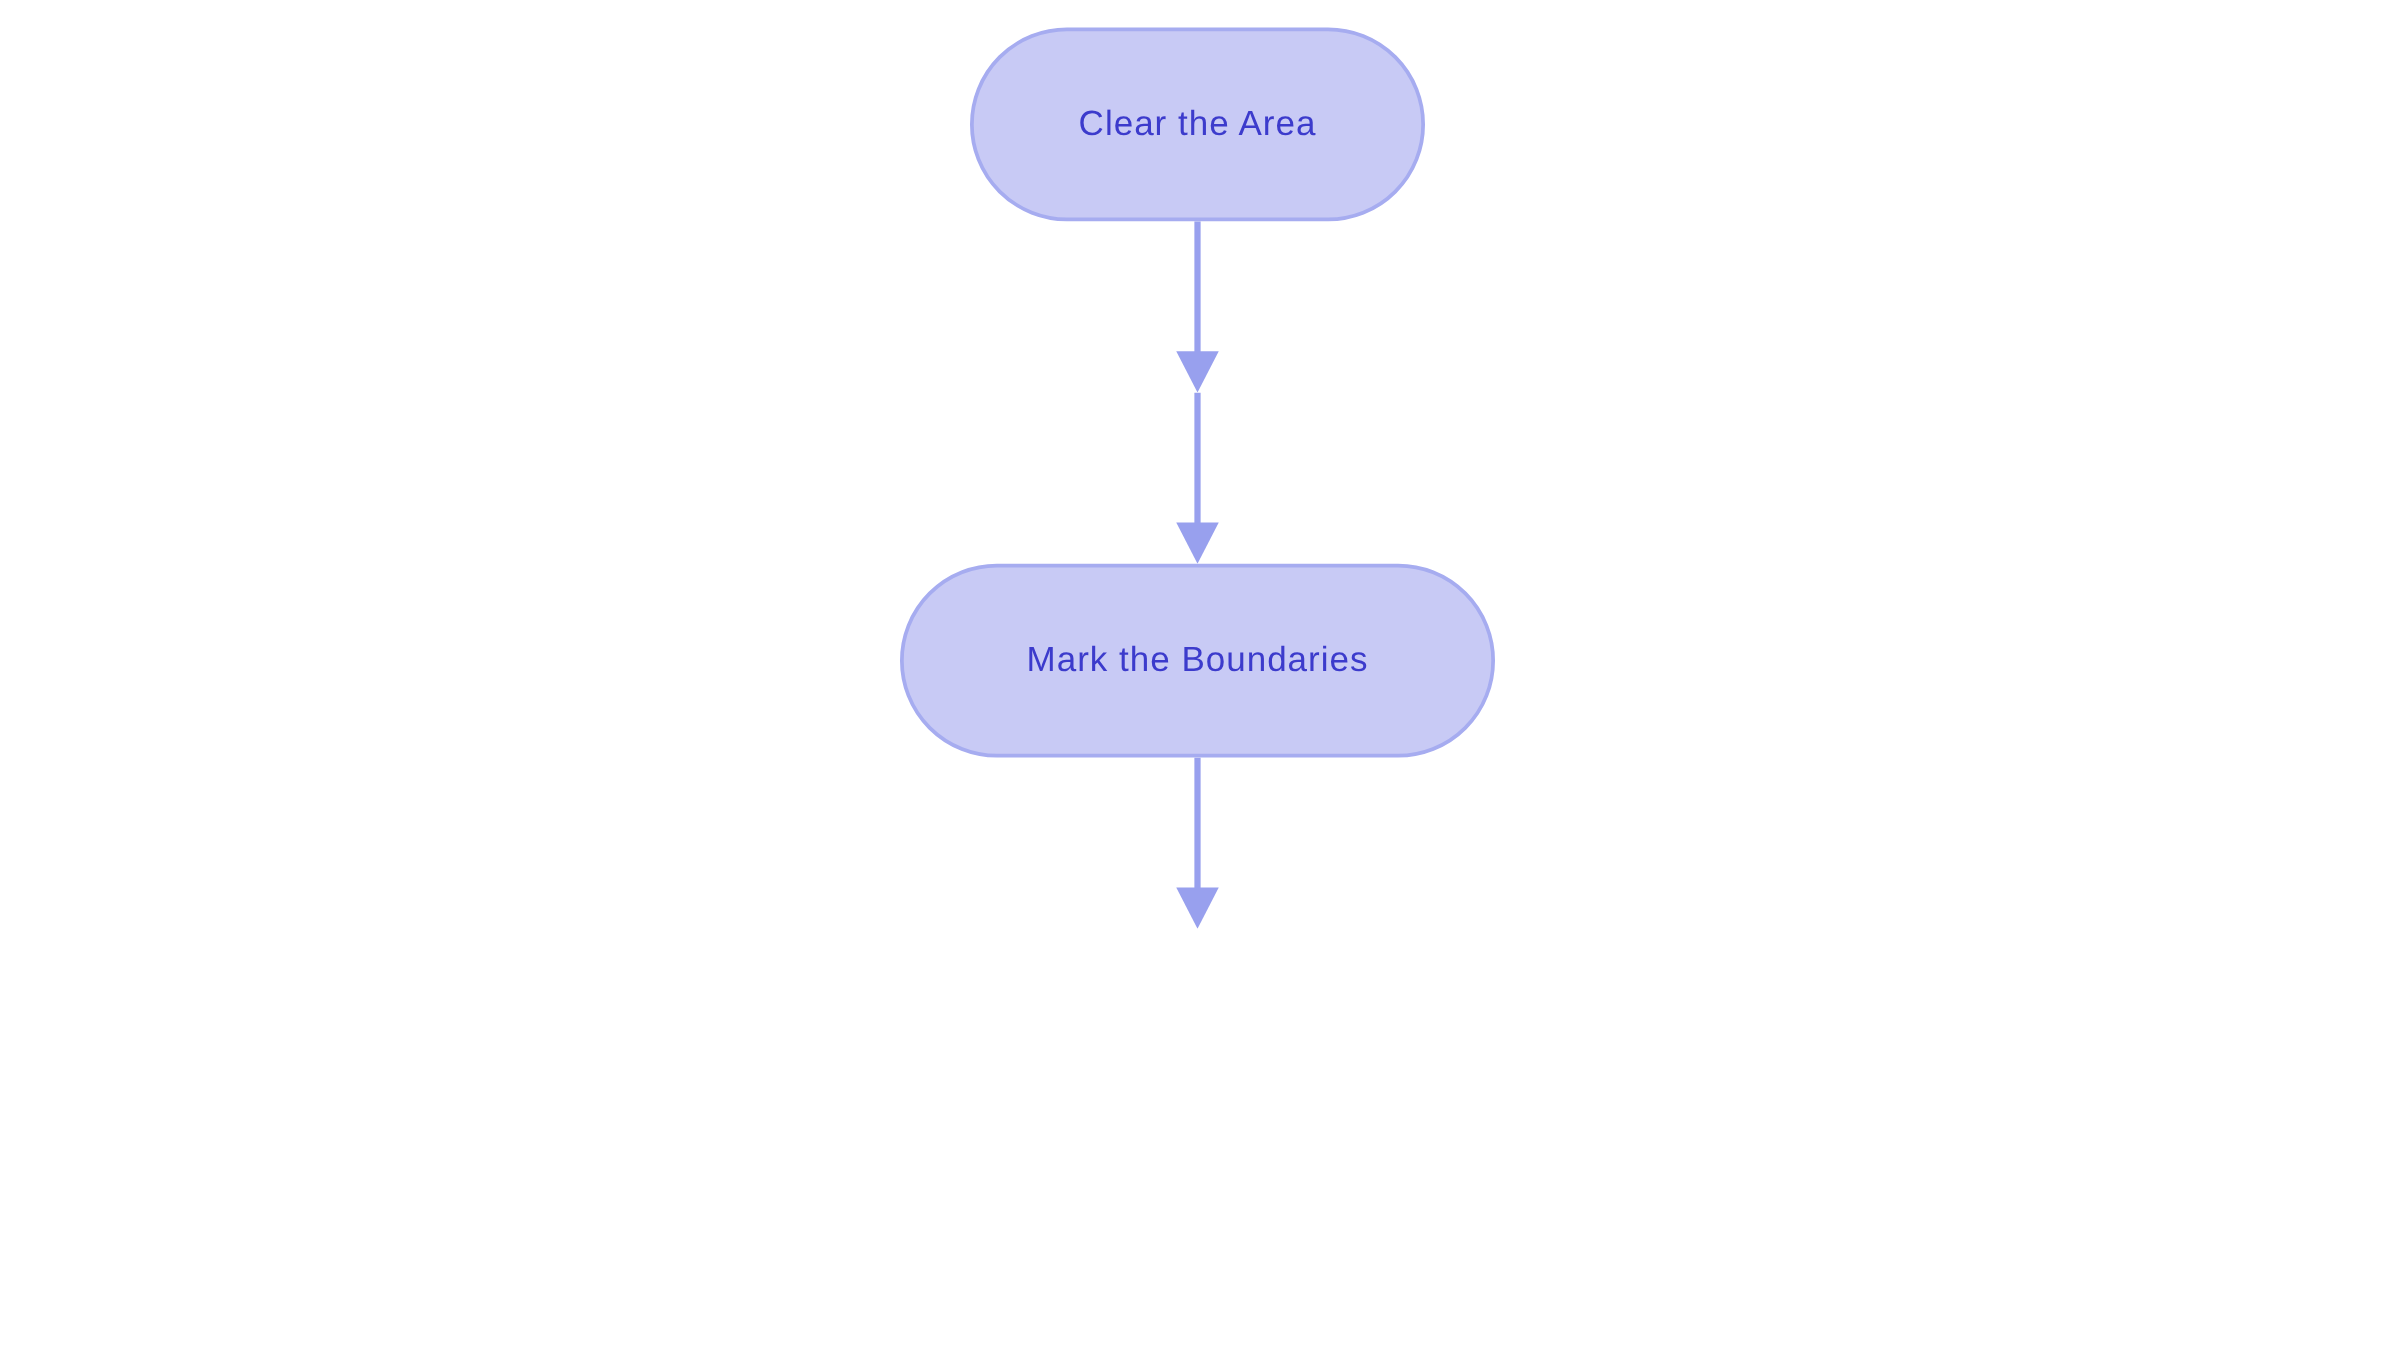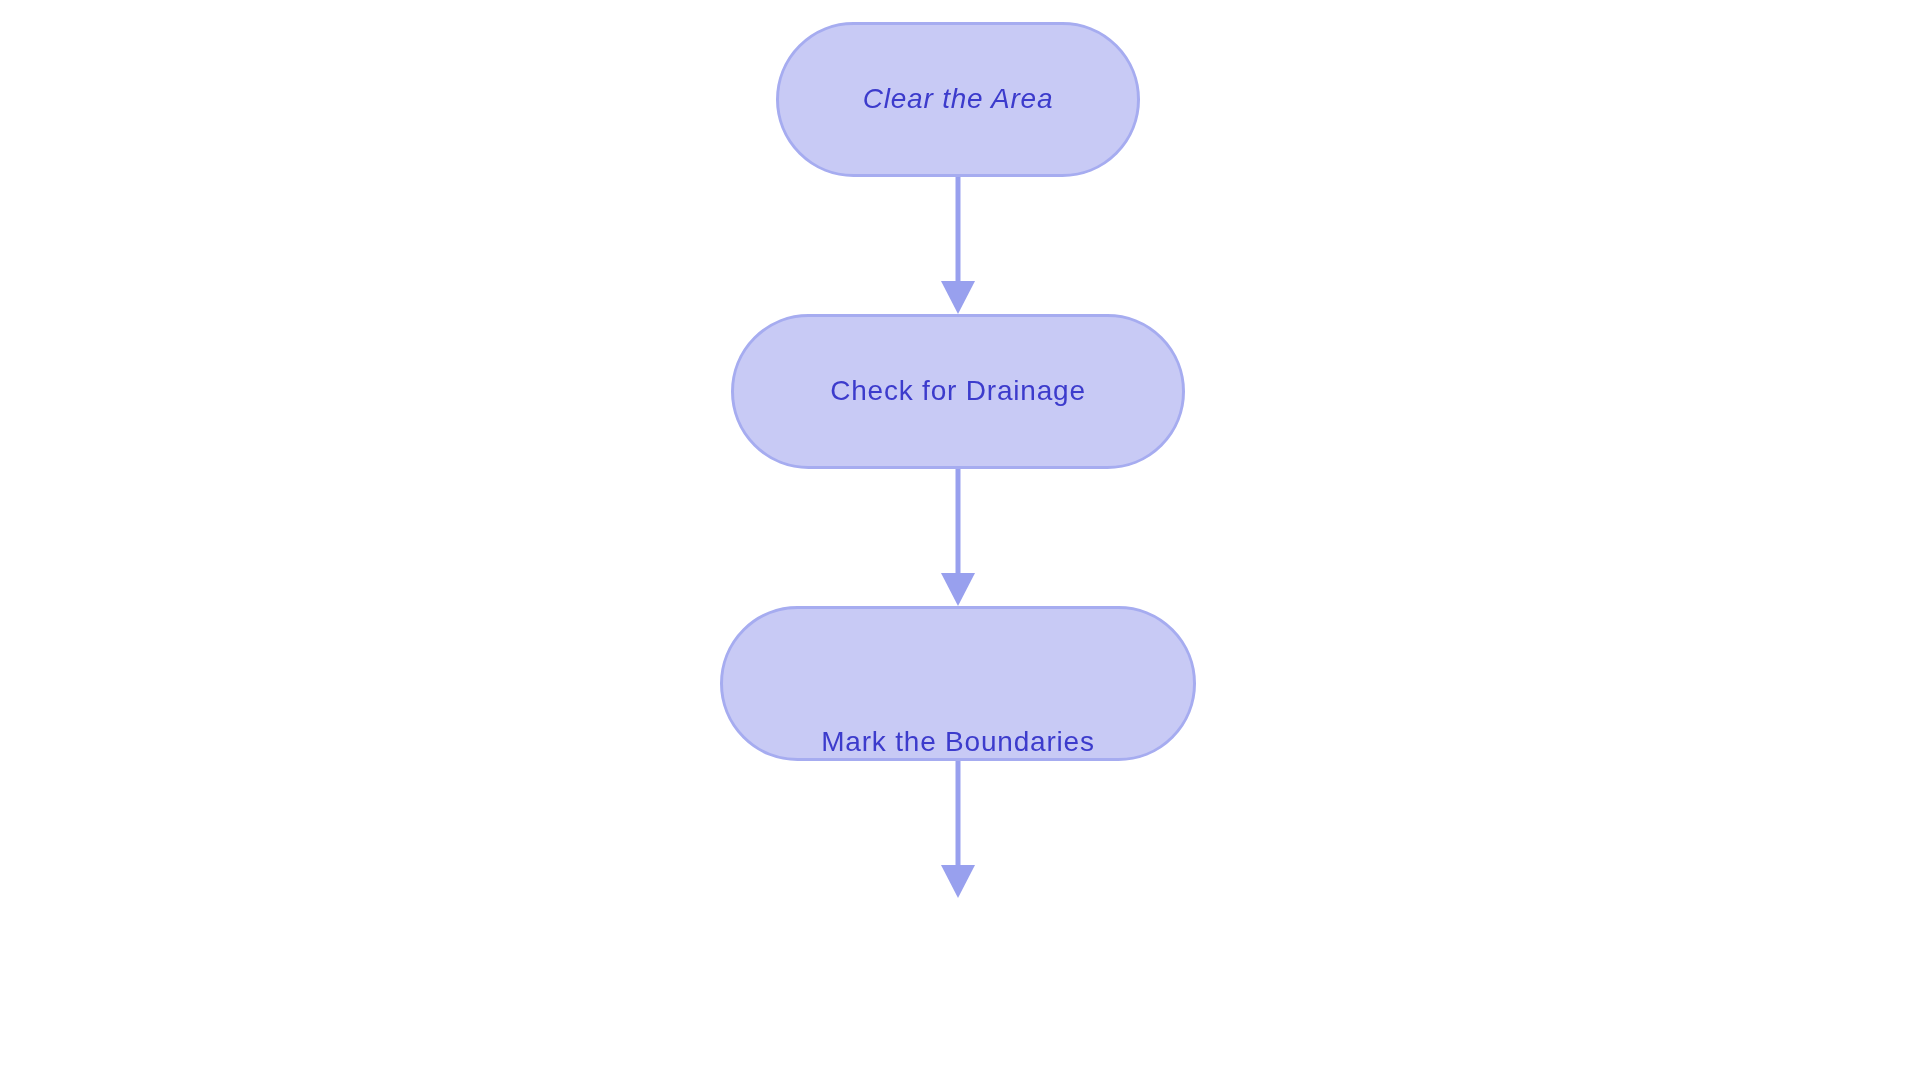--- a/index.html
+++ b/index.html
@@ -37,23 +37,23 @@
   .node {
     height: 155px;
     border-radius: 999px;
     background: var(--node-fill);
     border: 3px solid var(--node-border);
     display: flex;
     align-items: center;
     justify-content: center;
     flex: 0 0 auto;
   }
-  .n0 { width: 364px; font-style: italic; }
+  .n0 { width: 364px; }
   .n1 { width: 454px; }
-  .n2 { width: 476px; align-items: flex-end; }
+  .n2 { width: 476px; }
   .n3 { width: 454px; }
   .node-label {
     color: var(--node-text);
     font-size: 28px;
     letter-spacing: 0.8px;
     white-space: nowrap;
     line-height: 1;
     padding-bottom: 2px;
   }
   .connector {
@@ -76,23 +76,20 @@
 
     <div class="node n0">
       <span class="node-label">Clear the Area</span>
     </div>
 
     <svg class="connector" width="40" height="137" viewBox="0 0 40 137" aria-hidden="true">
       <line x1="20" y1="0" x2="20" y2="107"></line>
       <polygon points="3,104 37,104 20,137"></polygon>
     </svg>
 
-    <div class="node n1">
-      <span class="node-label">Check for Drainage</span>
-    </div>
 
     <svg class="connector" width="40" height="137" viewBox="0 0 40 137" aria-hidden="true">
       <line x1="20" y1="0" x2="20" y2="107"></line>
       <polygon points="3,104 37,104 20,137"></polygon>
     </svg>
 
     <div class="node n2">
       <span class="node-label">Mark the Boundaries</span>
     </div>
 

